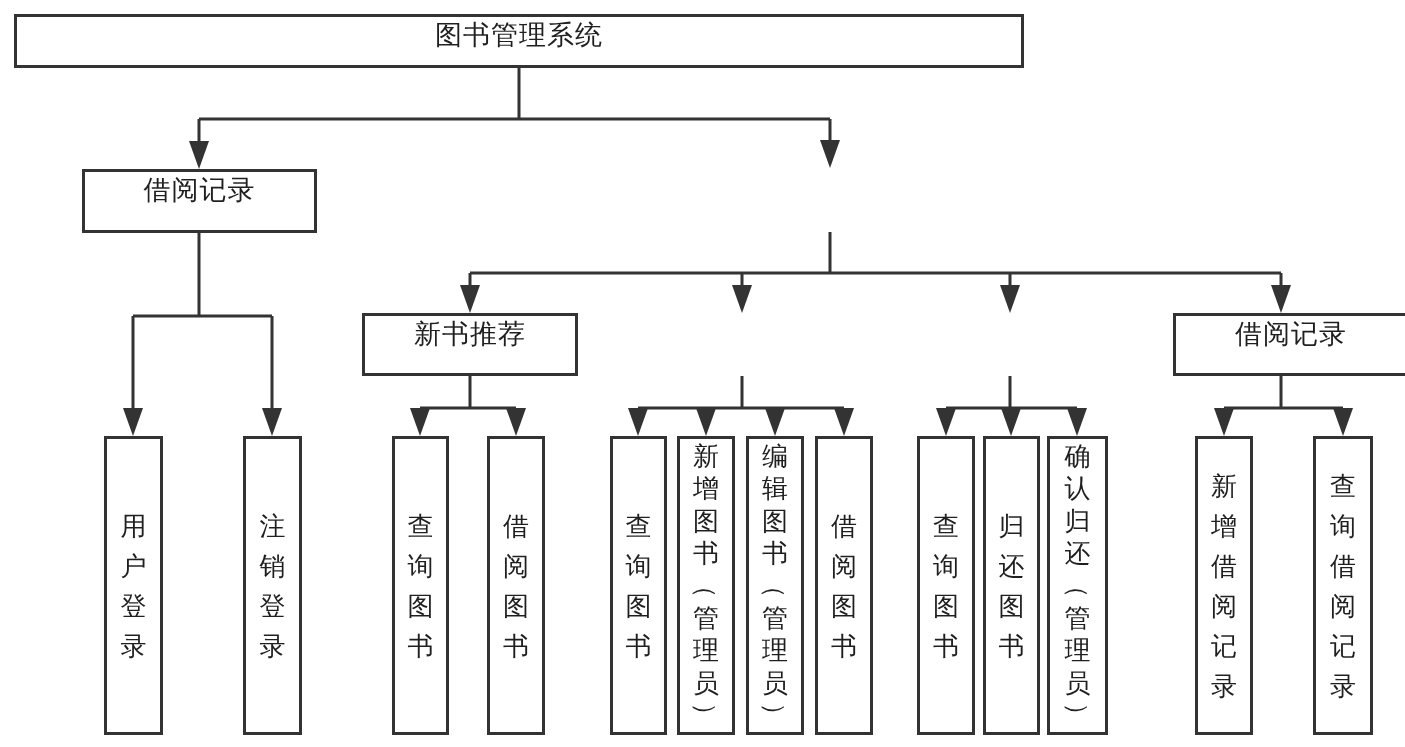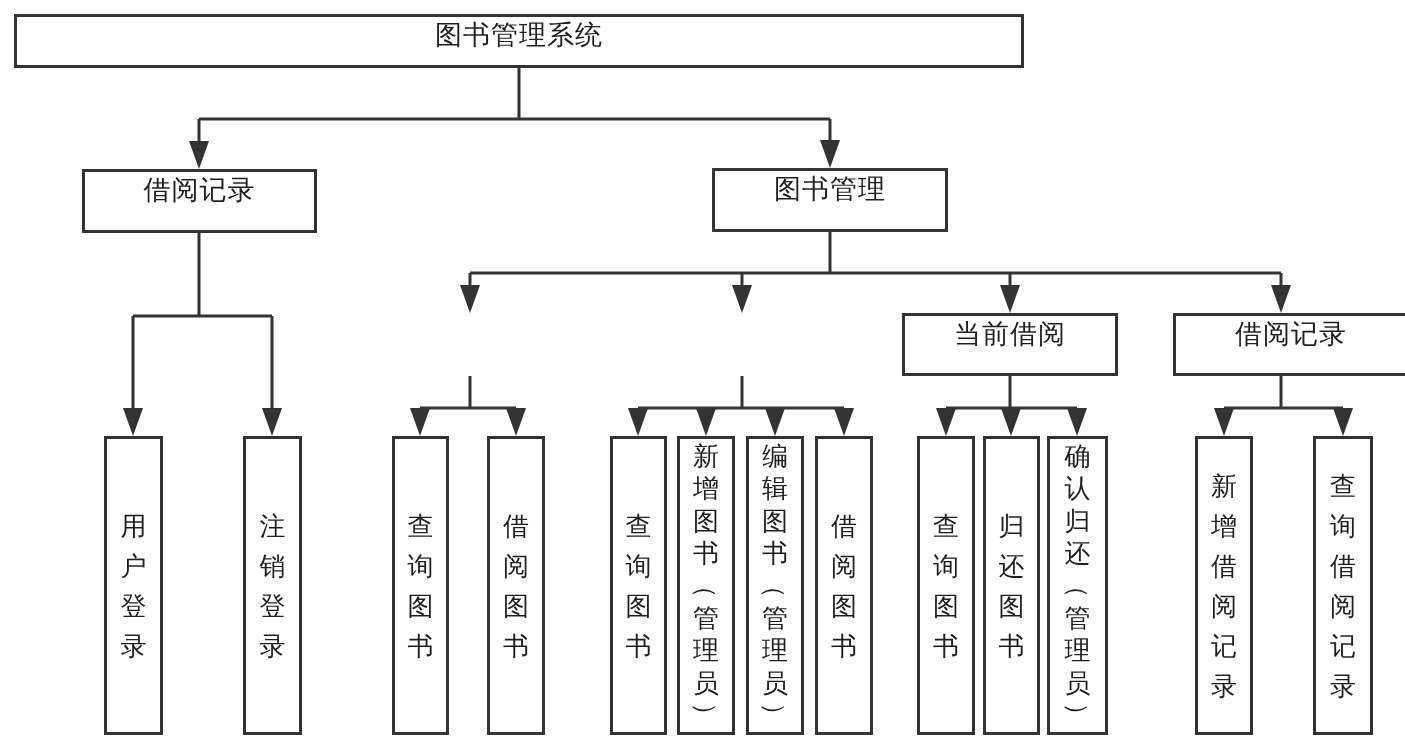--- a/index.html
+++ b/index.html
@@ -110,26 +110,23 @@
     </g>
   </svg>
 
   <div class="box h" style="left:14px; top:14px; width:1010px; height:54px;">
     <span>图书管理系统</span>
   </div>
 
   <div class="box h" style="left:82px; top:169px; width:235px; height:64px;">
     <span>借阅记录</span>
   </div>
-  <div class="box h" style="left:712px; top:168px; width:236px; height:64px;">
-    <span>图书管理</span>
-  </div>
-
-  <div class="box h" style="left:902px; top:313px; width:216px; height:63px;">
-    <span>当前借阅</span>
+
+  <div class="box h" style="left:362px; top:313px; width:216px; height:63px;">
+    <span>新书推荐</span>
   </div>
   <div class="box h" style="left:1173px; top:313px; width:236px; height:63px;">
     <span>借阅记录</span>
   </div>
 
   <div class="box v" style="left:104px; top:436px; width:59px; height:299px;">
     <span class="vtext">
         <span class="vchar" style="height: 40px;">用</span>
         <span class="vchar" style="height: 40px;">户</span>
         <span class="vchar" style="height: 40px;">登</span>

